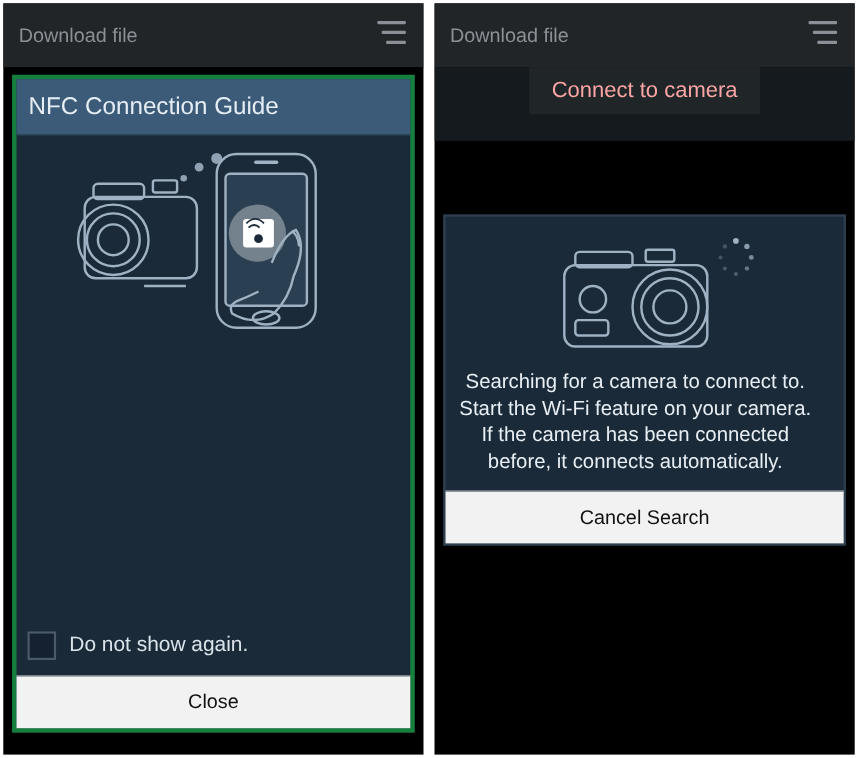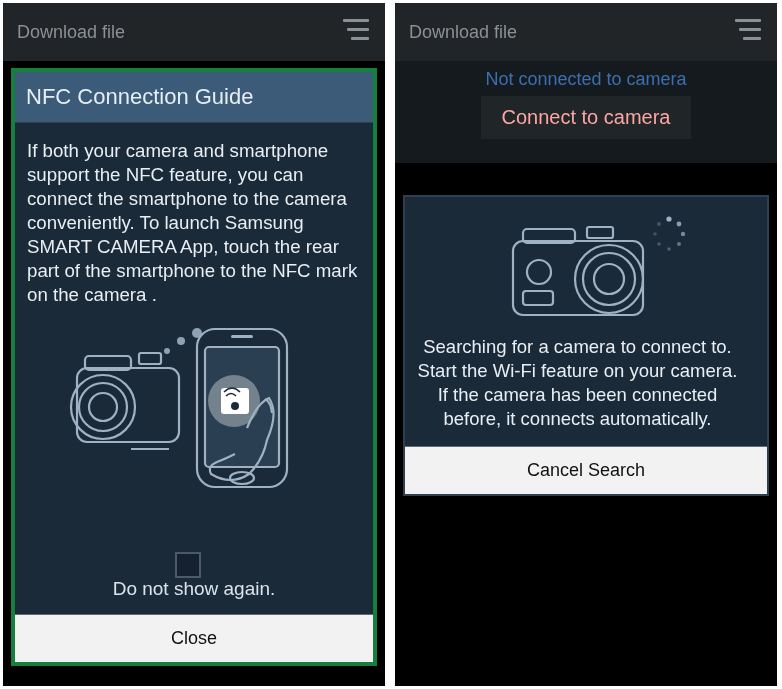--- a/index.html
+++ b/index.html
@@ -64,21 +64,20 @@
       margin-top: -2px;
     }
     .illustration-nfc svg { display: block; }
     .checkbox-row {
       display: flex;
       align-items: center;
       color: #dbe3ea;
       font-size: 19px;
       padding: 4px 10px 14px 10px;
       margin-top: auto;
-      flex-direction: column;
     }
     .checkbox-box {
       width: 26px; height: 26px;
       border: 2px solid #4a5a68;
       background: #152130;
       margin-right: 12px;
     }
     .btn-white {
       background: #f2f2f2;
       color: #111;
@@ -138,21 +137,20 @@
     <span class="topbar-title">Download file</span>
     <div class="menu-icon">
       <span></span>
         <span></span>
         <span></span>
     </div>
   </div>
 
   <div class="dialog">
     <div class="dialog-header">NFC Connection Guide</div>
-    <div class="dialog-body">If both your camera and smartphone support the NFC feature, you can connect the smartphone to the camera conveniently. To launch Samsung SMART CAMERA App, touch the rear part of the smartphone to the NFC mark on the camera .</div>
 
     <div class="illustration-nfc">
       <svg width="310" height="185" viewBox="0 0 310 185">
         <g fill="none" stroke="#9fb2c3" stroke-width="2.2">
 
           <rect x="38" y="55" width="102" height="74" rx="10"></rect>
           <rect x="46" y="43" width="46" height="14" rx="4"></rect>
           <rect x="100" y="40" width="22" height="11" rx="2"></rect>
           <circle cx="64" cy="94" r="32"></circle>
           <circle cx="64" cy="94" r="24"></circle>
@@ -196,21 +194,20 @@
   <div class="topbar">
     <span class="topbar-title">Download file</span>
     <div class="menu-icon">
       <span></span>
         <span></span>
         <span></span>
     </div>
   </div>
 
   <div class="right-zone">
-    <div class="right-header2">Not connected to camera</div>
     <div class="connect-btn">Connect to camera</div>
   </div>
 
   <div class="search-dialog">
     <div class="camera-illus">
       <svg width="250" height="120" viewBox="0 0 250 120">
         <g fill="none" stroke="#9fb2c3" stroke-width="2.2">
           <rect x="52" y="34" width="130" height="74" rx="10"></rect>
           <rect x="62" y="22" width="52" height="14" rx="4"></rect>
           <rect x="126" y="20" width="26" height="11" rx="2"></rect>

